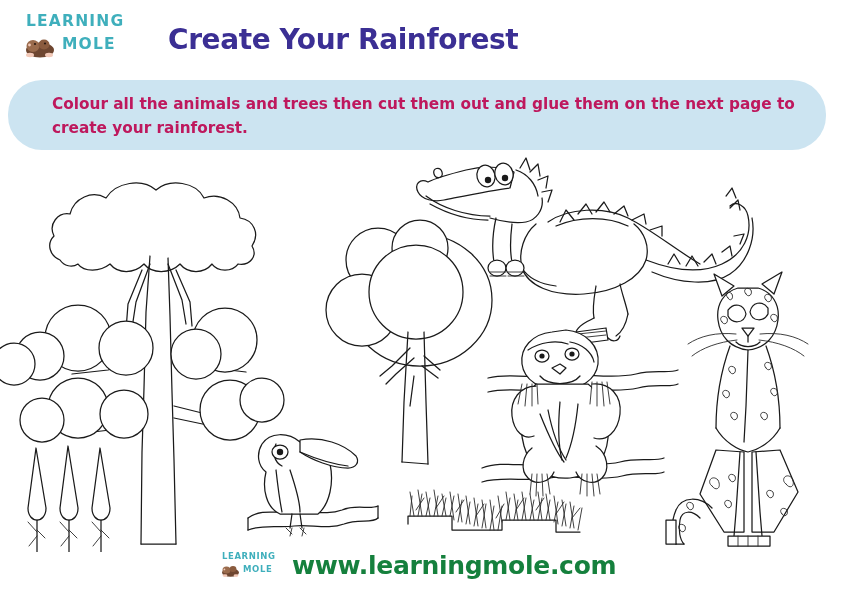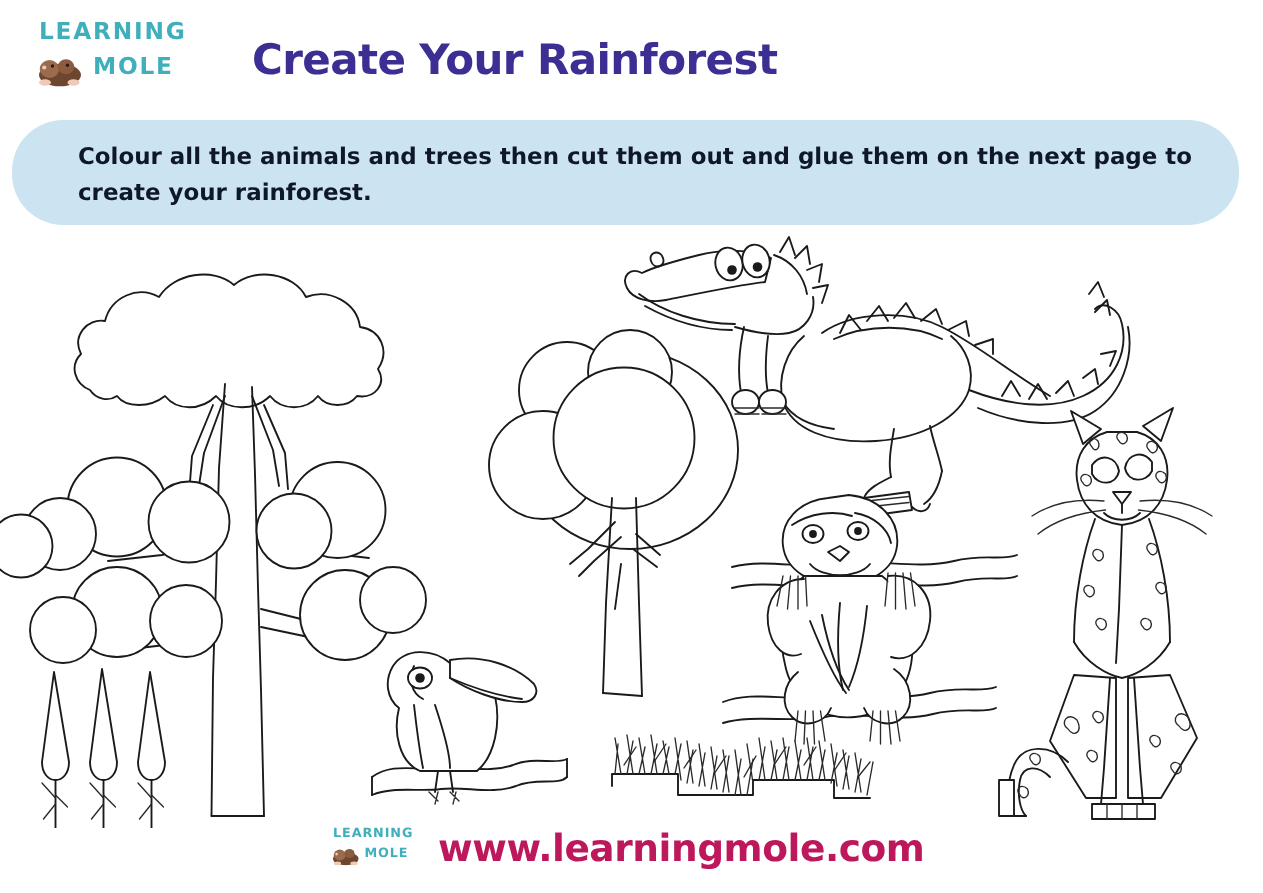--- a/index.html
+++ b/index.html
@@ -87,21 +87,21 @@
     height: 70px;
     background: #CCE4F1;
     border-radius: 34px;
     box-sizing: border-box;
   }
   #instruction-text {
     position: absolute;
     left: 44px;
     top: 12px;
     width: 750px;
-    color: #0f172a;
+    color: #be185d;
     font-family: "DejaVu Sans", sans-serif;
     font-weight: bold;
     font-size: 15.3px;
     line-height: 24px;
   }
 
   
   #artwork {
     position: absolute;
     left: 0;
@@ -164,21 +164,21 @@
     position: absolute;
     left: 1px;
     top: 13px;
     width: 20px;
     height: 14px;
   }
   #footer-url {
     position: absolute;
     left: 292px;
     top: 6px;
-    color: #be185d;
+    color: #15803d;
     font-family: "DejaVu Sans", sans-serif;
     font-weight: bold;
     font-size: 25px;
     letter-spacing: -0.3px;
     line-height: 30px;
     white-space: nowrap;
   }
 </style>
 </head>
 <body>

